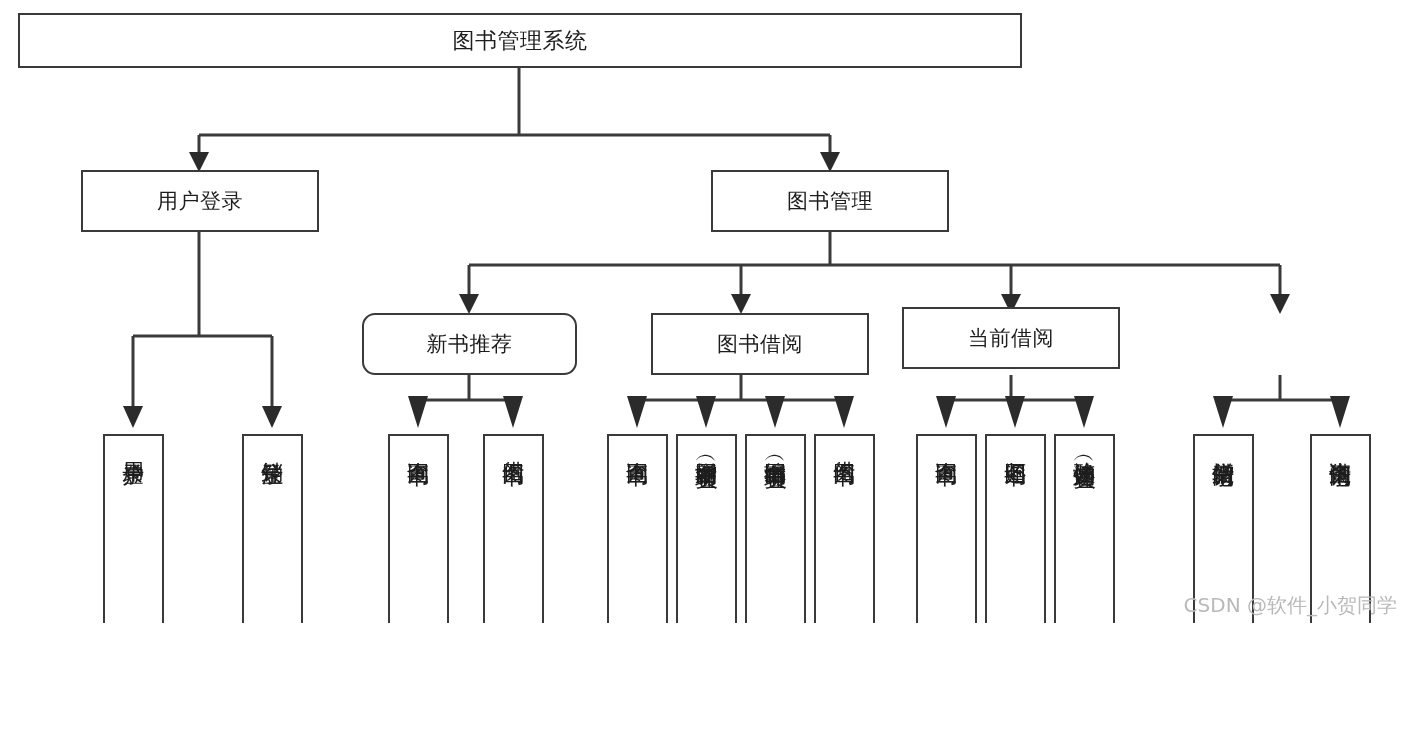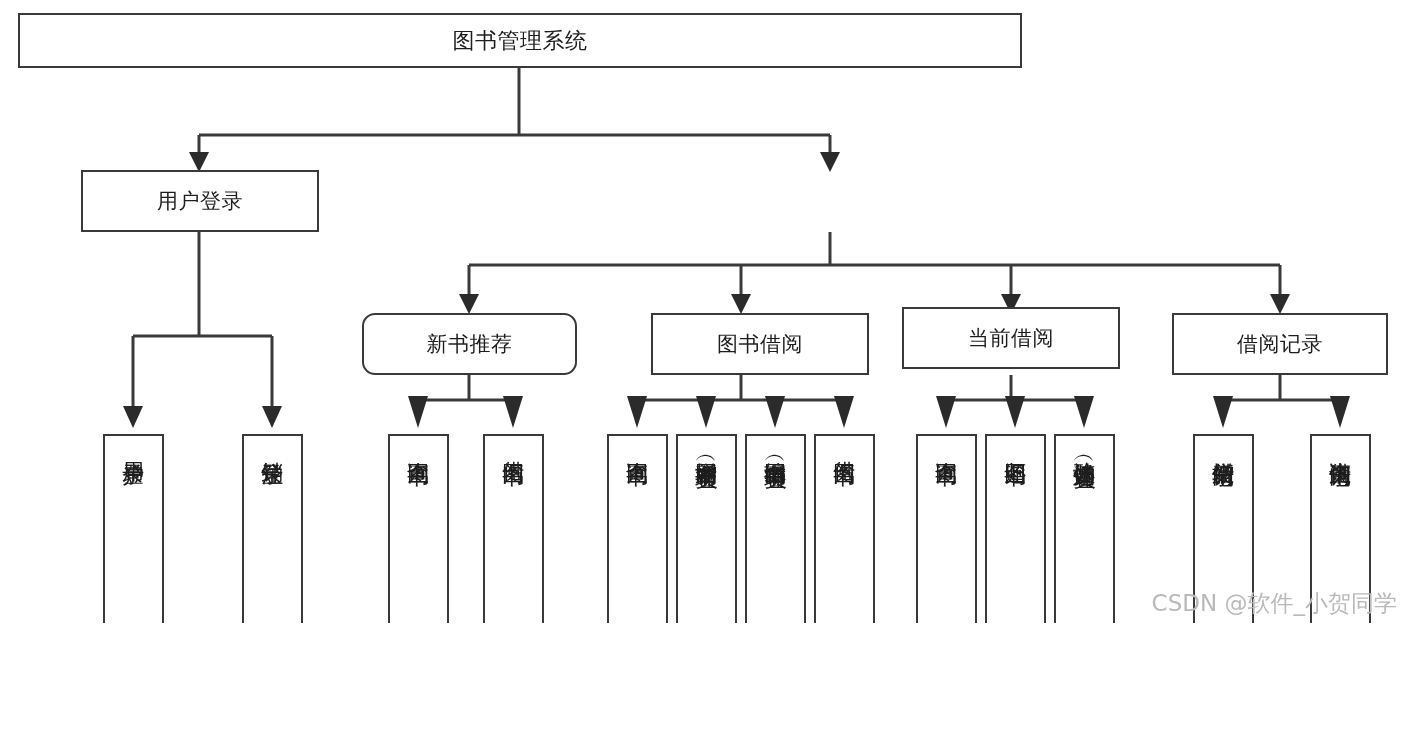--- a/index.html
+++ b/index.html
@@ -61,21 +61,21 @@
     text-orientation: upright;
     font-size: 22px;
     line-height: 1.06;
     letter-spacing: 1px;
     max-height: 100%;
   }
   .watermark {
     position: absolute;
     right: 8px;
     bottom: 4px;
-    font-size: 23px;
+    font-size: 20px;
     color: #b9b9b9;
     white-space: nowrap;
     z-index: 5;
     font-family: "DejaVu Sans", "Liberation Sans", sans-serif;
   }
 </style>
 </head>
 <body>
 
 <div id="canvas">
@@ -146,33 +146,33 @@
     </g>
   </svg>
 
   <div class="node horiz root" style="left:18px; top:13px; width:1004px; height:55px;">
     <span class="label">图书管理系统</span>
   </div>
 
   <div class="node horiz" style="left:81px; top:170px; width:238px; height:62px;">
     <span class="label">用户登录</span>
   </div>
+  <div class="node horiz" style="left:711px; top:170px; width:238px; height:62px;">
+    <span class="label">图书管理</span>
+  </div>
 
   <div class="node horiz" style="left:362px; top:313px; width:215px; height:62px;border-radius:13px;">
     <span class="label">新书推荐</span>
   </div>
   <div class="node horiz" style="left:651px; top:313px; width:218px; height:62px;">
     <span class="label">图书借阅</span>
   </div>
   <div class="node horiz" style="left:902px; top:307px; width:218px; height:62px;align-items:center;">
     <span class="label">当前借阅</span>
   </div>
-  <div class="node horiz" style="left:1172px; top:313px; width:216px; height:62px;">
-    <span class="label">借阅记录</span>
-  </div>
 
   <div class="node vert" style="left:103px; top:434px; width:61px; height:301px;">
     <span class="label">用户登录</span>
   </div>
   <div class="node vert" style="left:242px; top:434px; width:61px; height:301px;">
     <span class="label">注销登录</span>
   </div>
 
   <div class="node vert" style="left:388px; top:434px; width:61px; height:301px;">
     <span class="label">查询图书</span>

